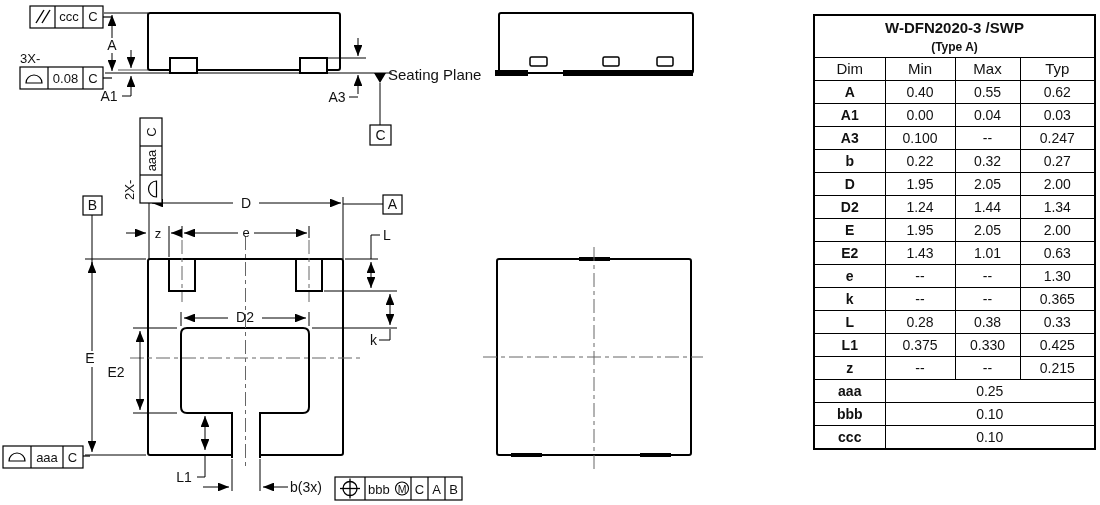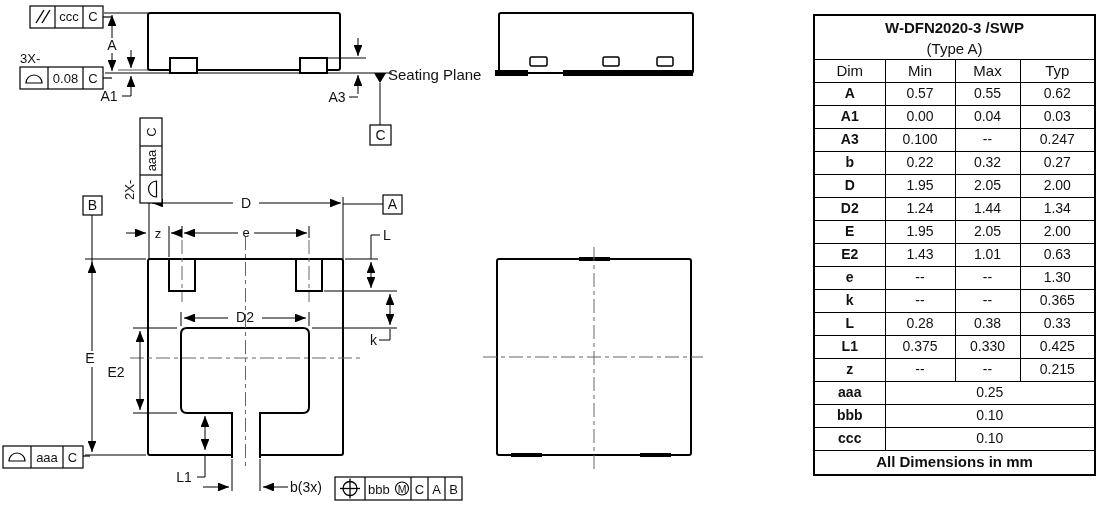--- a/index.html
+++ b/index.html
@@ -8,21 +8,21 @@
   svg text{font-family:"Liberation Sans",sans-serif;fill:#111;}
   .lbl{font-size:14px;}
   .lbl-s{font-size:13px;}
   .fcf-t{font-size:13px;}
   .dim-table{position:absolute;left:813px;top:14px;width:281px;}
   .dim-table table{width:100%;border-collapse:collapse;border:2px solid #000;table-layout:fixed;
                    font-family:"Liberation Sans",sans-serif;color:#111;}
   .dim-table th,.dim-table td{border:1px solid #000;text-align:center;padding:0;
                    font-size:14px;height:22px;line-height:1.3;}
   .dim-table .t-title{font-size:15px;font-weight:bold;height:23px;border-bottom:none;}
-  .dim-table .t-title2{font-size:15px;font-weight:normal;height:18px;border-top:none;}
+  .dim-table .t-title2{font-size:12px;font-weight:bold;height:18px;border-top:none;}
   .dim-table th{font-weight:normal;font-size:15px;}
   .dim-table td.dimc{font-weight:bold;}
   .dim-table td.foot{font-weight:bold;font-size:15px;height:23px;}
 </style>
 </head>
 <body>
 
 <div class="canvas">
 
 <svg width="780" height="505" viewBox="0 0 780 505">
@@ -272,21 +272,21 @@
             <th class="t-title2" colspan="4">(Type A)</th>
           </tr>
       <tr>
         <th>Dim</th>
         <th>Min</th>
         <th>Max</th>
         <th>Typ</th>
       </tr>
       <tr>
             <td class="dimc">A</td>
-            <td>0.57</td>
+            <td>0.40</td>
             <td>0.55</td>
             <td>0.62</td>
           </tr>
       <tr>
             <td class="dimc">A1</td>
             <td>0.00</td>
             <td>0.04</td>
             <td>0.03</td>
           </tr>
       <tr>
@@ -360,20 +360,17 @@
             <td colspan="3">0.25</td>
           </tr>
       <tr>
             <td class="dimc">bbb</td>
             <td colspan="3">0.10</td>
           </tr>
       <tr>
             <td class="dimc">ccc</td>
             <td colspan="3">0.10</td>
           </tr>
-      <tr>
-            <td class="foot" colspan="4">All Dimensions in mm</td>
-          </tr>
     </tbody>
   </table>
 </div>
 
 </div>
 
 </body></html>

